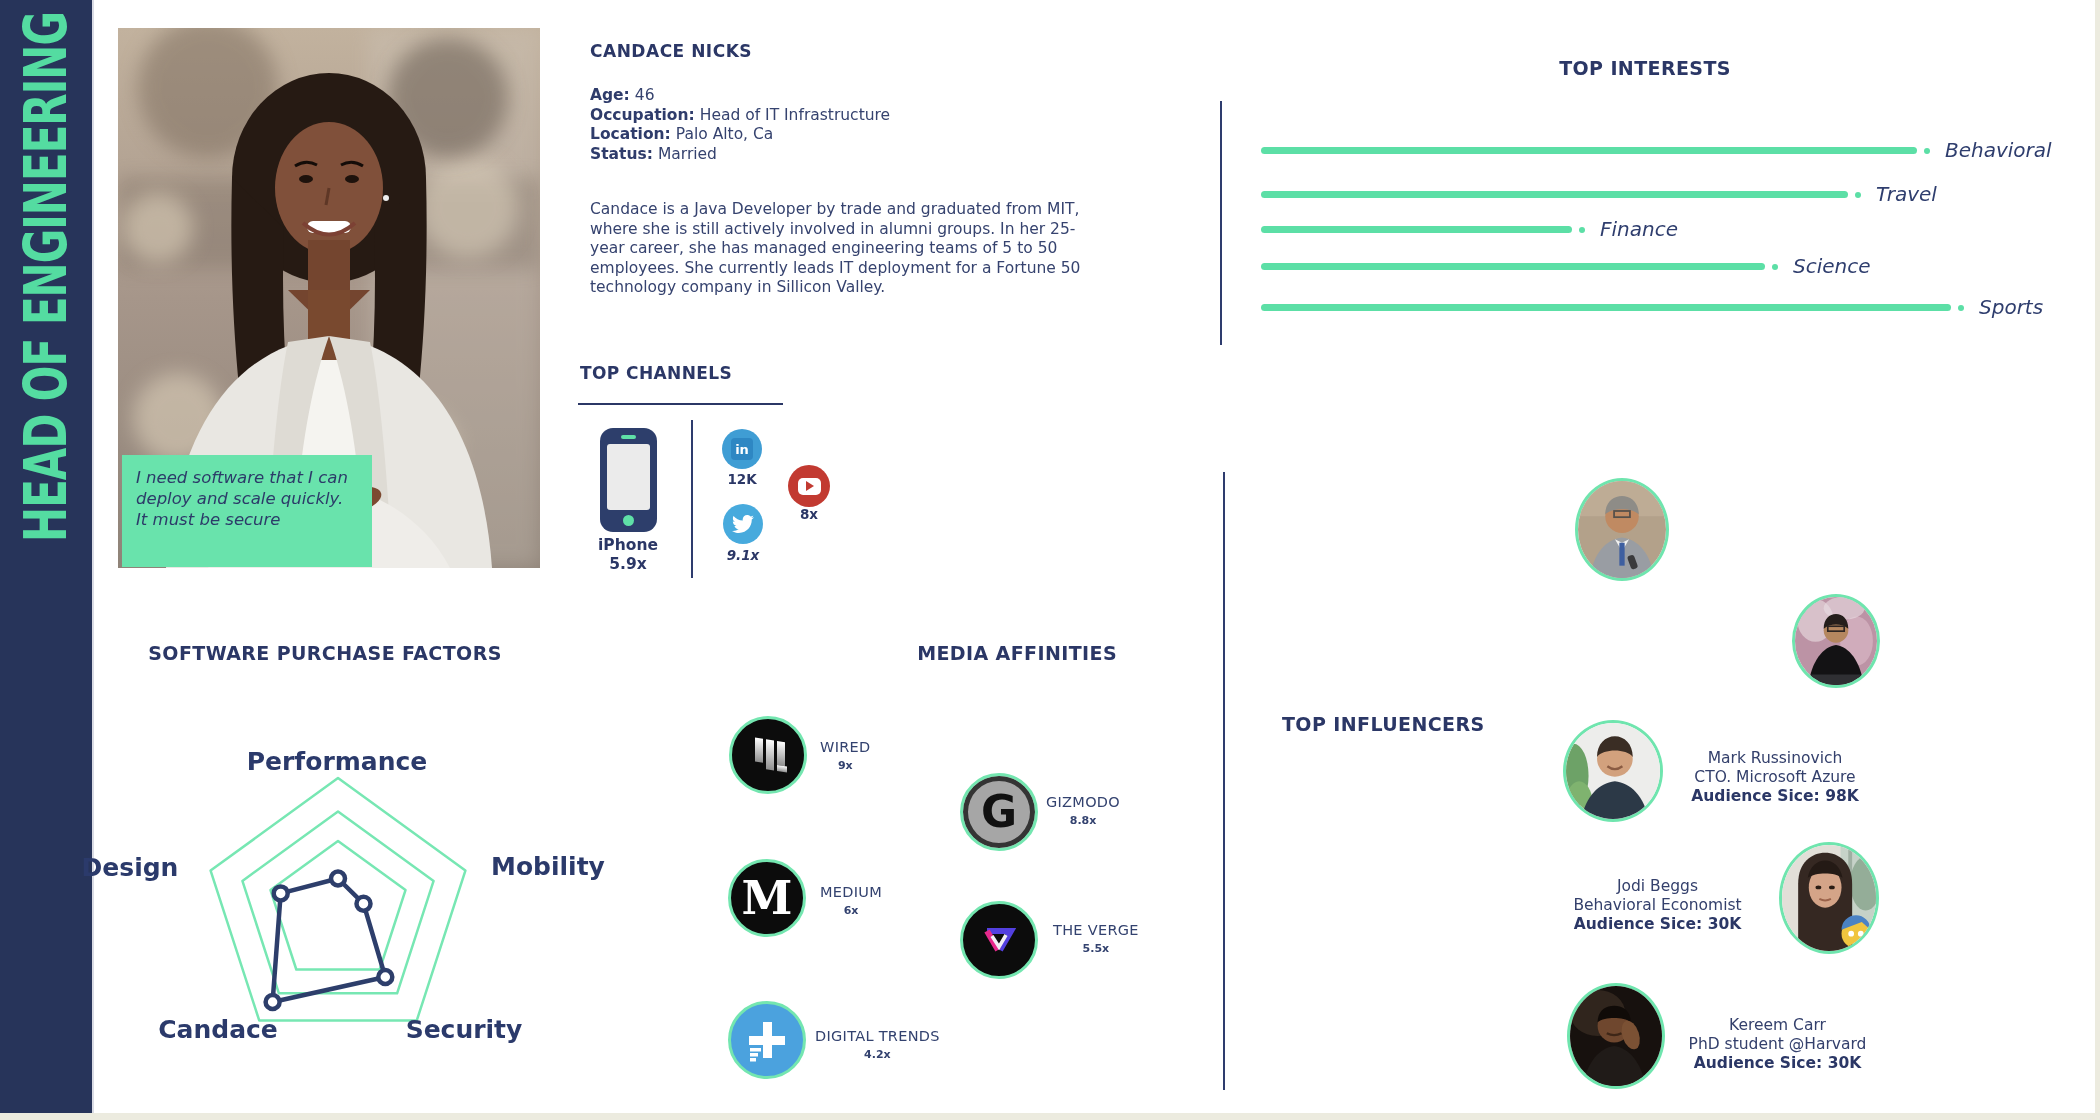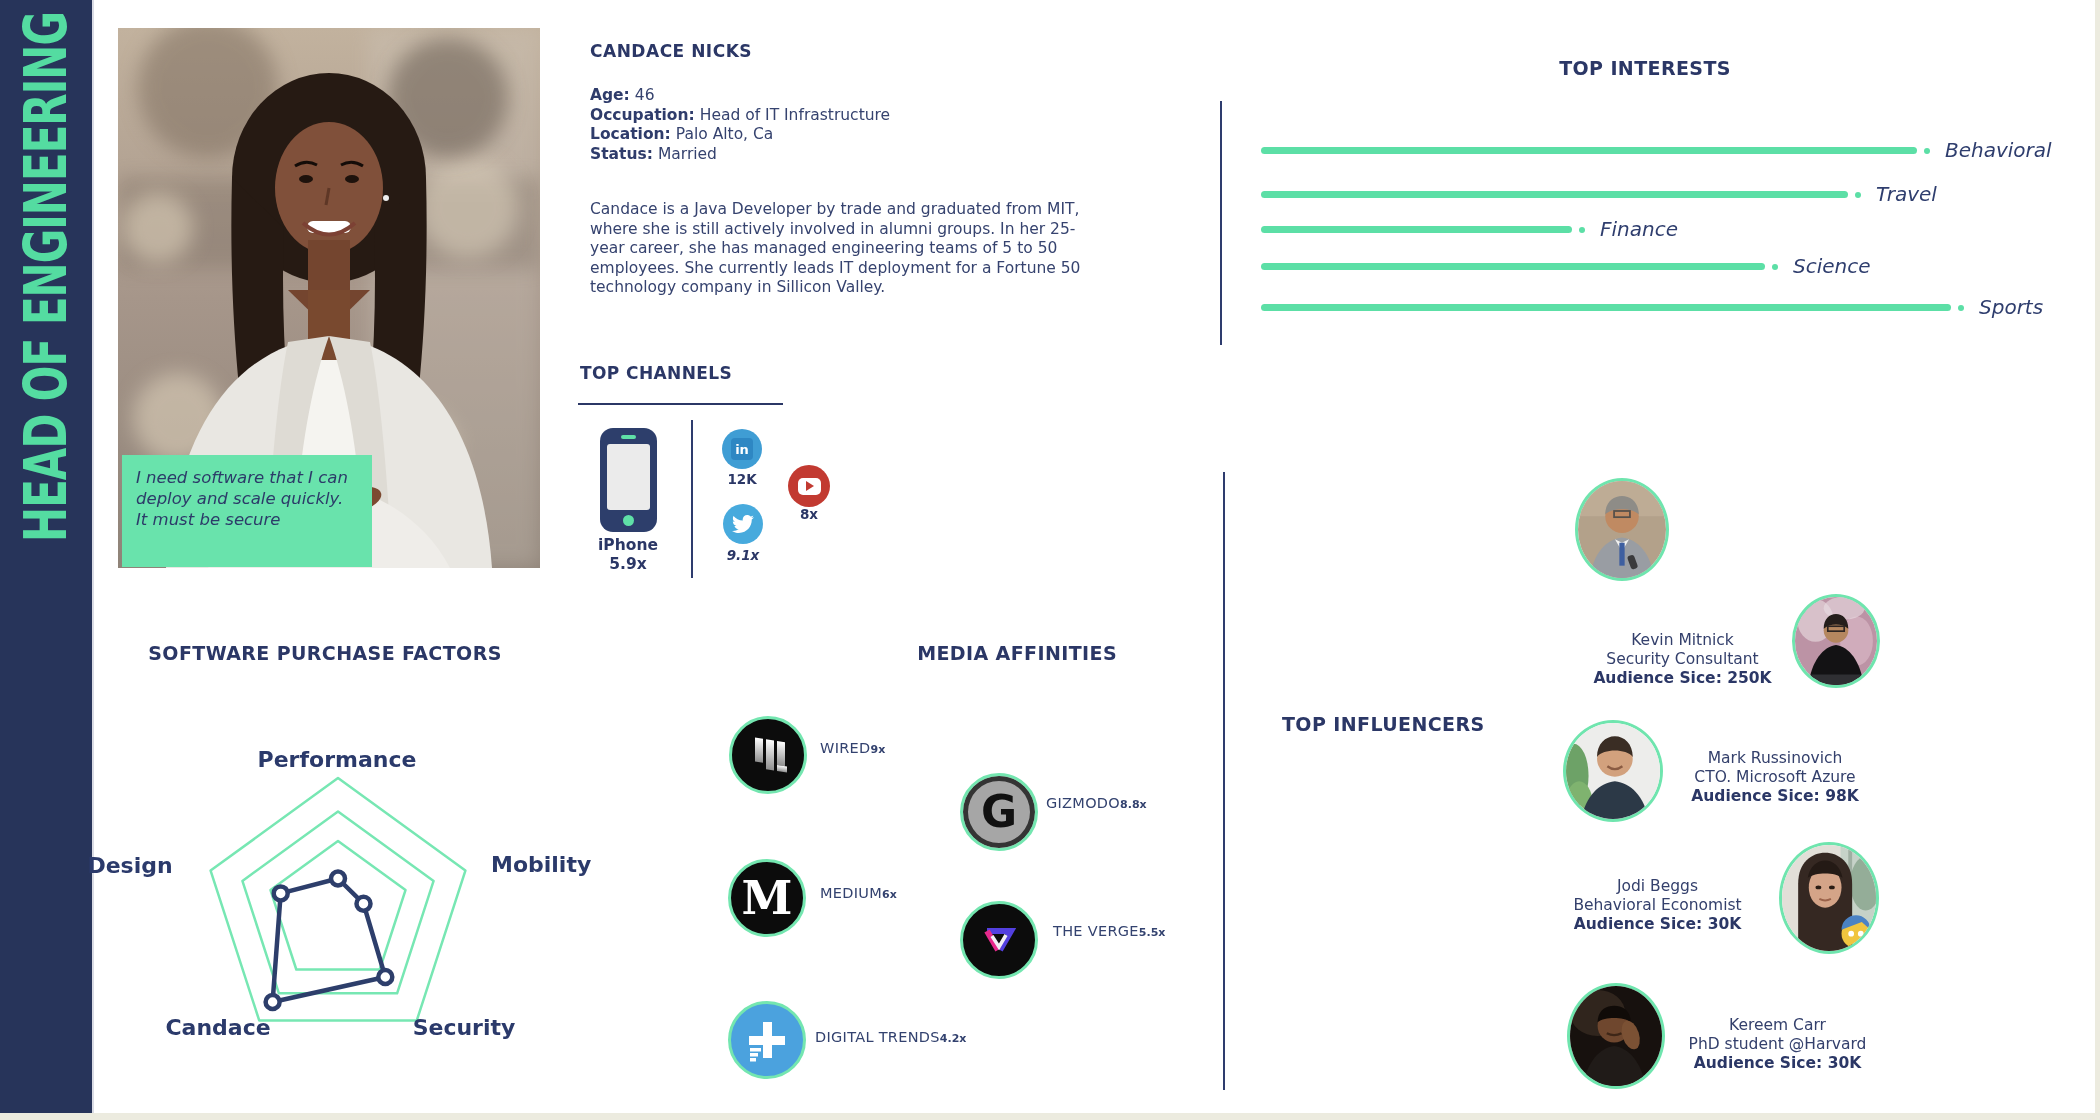--- a/index.html
+++ b/index.html
@@ -55,30 +55,30 @@
   .i-bar{position:absolute;left:0;top:10px;height:7px;border-radius:3.5px;background:#5CDFA6;}
   .i-dot{position:absolute;top:10.5px;width:6px;height:6px;border-radius:50%;background:#5CDFA6;}
   .i-label{position:absolute;top:0;line-height:26px;font-style:italic;font-size:20px;color:#2F3E6E;white-space:nowrap;}
 
   
   #factors-title{left:135px;top:642px;width:380px;text-align:center;}
   #radar{left:178px;top:750px;}
   .ring{fill:none;stroke:#77E7B3;stroke-width:2.5;stroke-linejoin:round;}
   #radar-data{fill:none;stroke:#2D3E6B;stroke-width:4.5;stroke-linejoin:round;}
   .radar-node{fill:#ffffff;stroke:#2D3E6B;stroke-width:4.5;}
-  .r-label{position:absolute;font-weight:bold;font-size:22px;color:#2B3A6B;white-space:nowrap;}
+  .r-label{position:absolute;font-weight:bold;font-size:25px;color:#2B3A6B;white-space:nowrap;}
 
   
   #media-title{left:737px;top:642px;width:380px;text-align:right;}
   .media-circle{position:absolute;width:78px;height:78px;border-radius:50%;box-sizing:border-box;
     border:3px solid #74E6B0;display:flex;align-items:center;justify-content:center;overflow:hidden;}
   .mc-black{background:#0C0C0C;}
   #gizmodo-circle{background:#A6A6A6;box-shadow:inset 0 0 0 5px #343434;}
   #digitaltrends-circle{background:#4BA2DE;}
-  .media-label{position:absolute;display:flex;flex-direction:row;align-items:center;color:#33426F;}
+  .media-label{position:absolute;display:flex;flex-direction:column;align-items:center;color:#33426F;}
   .media-label .m-name{font-size:14.5px;letter-spacing:.3px;white-space:nowrap;}
   .media-label .m-val{font-size:11px;font-weight:bold;margin-top:4px;}
   #medium-letter{font-family:"DejaVu Serif","Liberation Serif",serif;font-weight:bold;font-size:46px;color:#fff;line-height:1;}
   #gizmodo-letter{font-weight:bold;font-size:44px;color:#111;line-height:1;}
 
   
   #influencers-title{left:1282px;top:713px;width:200px;text-align:center;}
   #influencers-divider{left:1223px;top:472px;width:2px;height:618px;background:#2E3C6E;}
   .avatar{position:absolute;border-radius:50%;border:3px solid #6FE5AE;box-sizing:border-box;overflow:hidden;}
   .avatar svg{display:block;width:100%;height:100%;}
@@ -327,25 +327,20 @@
       <ellipse cx="25" cy="30" rx="22" ry="26" fill="#E4D4DA" opacity=".7"></ellipse>
       <ellipse cx="75" cy="55" rx="20" ry="30" fill="#D8B7C4" opacity=".7"></ellipse>
       <ellipse cx="60" cy="15" rx="25" ry="14" fill="#E9DDE2" opacity=".6"></ellipse>
       <circle cx="50" cy="42" r="15" fill="#B5875F"></circle>
       <path d="M35,40 C35,28 42,22 50,22 C58,22 65,28 65,40 C58,33 42,33 35,40 Z" fill="#241E1B"></path>
       <rect x="40" y="37" width="20" height="6" fill="none" stroke="#2B2422" stroke-width="2"></rect>
       <path d="M16,110 C20,80 34,62 50,60 C66,62 80,80 84,110 Z" fill="#131214"></path>
       <path d="M20,96 L80,96 L86,110 L14,110 Z" fill="#2F2F33"></path>
     </svg>
   </div>
-  <div class="inf-text" id="kevin-text">
-    <div>Kevin Mitnick</div>
-    <div>Security Consultant</div>
-    <div class="aud">Audience Sice: 250K</div>
-  </div>
 
   <div class="avatar" id="mark-avatar">
     <svg viewBox="0 0 100 110" preserveAspectRatio="xMidYMid slice">
       <rect width="100" height="110" fill="#EDEDEB"></rect>
       <ellipse cx="8" cy="60" rx="16" ry="34" fill="#6DA267"></ellipse>
       <ellipse cx="14" cy="88" rx="14" ry="22" fill="#7FB36F"></ellipse>
       <circle cx="52" cy="42" r="19" fill="#D2A17D"></circle>
       <path d="M33,40 C33,26 42,18 52,18 C62,18 71,26 71,40 C64,31 40,31 33,40 Z" fill="#3A2D24"></path>
       <path d="M44,50 Q52,56 60,50" stroke="#8A5B42" stroke-width="2.5" fill="none"></path>
       <path d="M16,110 C19,84 34,68 52,66 C70,68 85,84 88,110 Z" fill="#2C3947"></path>

